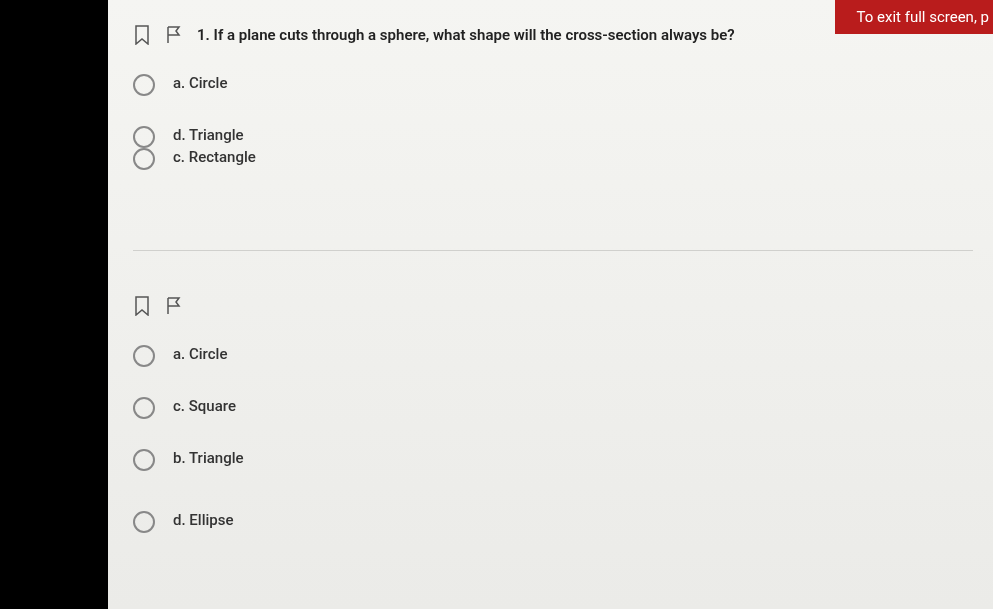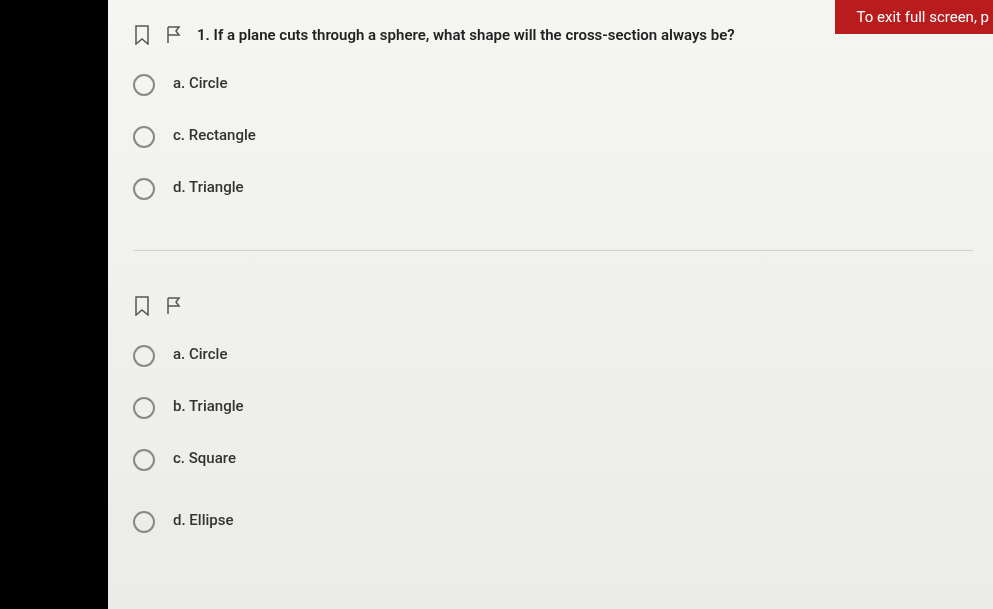--- a/index.html
+++ b/index.html
@@ -117,32 +117,32 @@
       </div>
     </div>
 
     <div class="option-row">
       <div class="radio-circle"></div>
       <div class="option-label">
         <span>a.</span>
         <span>Circle</span>
       </div>
     </div>
+    <div class="option-row" style="margin-bottom:0;">
+      <div class="radio-circle"></div>
+      <div class="option-label">
+        <span>d.</span>
+        <span>Triangle</span>
+      </div>
+    </div>
     <div class="option-row">
       <div class="radio-circle"></div>
       <div class="option-label">
         <span>c.</span>
         <span>Rectangle</span>
-      </div>
-    </div>
-    <div class="option-row" style="margin-bottom:0;">
-      <div class="radio-circle"></div>
-      <div class="option-label">
-        <span>d.</span>
-        <span>Triangle</span>
       </div>
     </div>
   </div>
 
   <div class="question-block">
     <div class="question-header">
       <span class="bookmark-icon">
         <svg viewBox="0 0 16 20" fill="none" stroke="#555" stroke-width="1.5">
           <path d="M2 1 L14 1 L14 19 L8 14 L2 19 Z"></path>
         </svg>
@@ -157,29 +157,29 @@
     <div class="option-row">
       <div class="radio-circle"></div>
       <div class="option-label">
         <span>a.</span>
         <span>Circle</span>
       </div>
     </div>
     <div class="option-row">
       <div class="radio-circle"></div>
       <div class="option-label">
-        <span>b.</span>
-        <span>Triangle</span>
+        <span>c.</span>
+        <span>Square</span>
       </div>
     </div>
     <div class="option-row">
       <div class="radio-circle"></div>
       <div class="option-label">
-        <span>c.</span>
-        <span>Square</span>
+        <span>b.</span>
+        <span>Triangle</span>
       </div>
     </div>
     <div class="option-row" style="margin-bottom:0;margin-top:40px;">
       <div class="radio-circle"></div>
       <div class="option-label">
         <span>d.</span>
         <span>Ellipse</span>
       </div>
     </div>
   </div>

